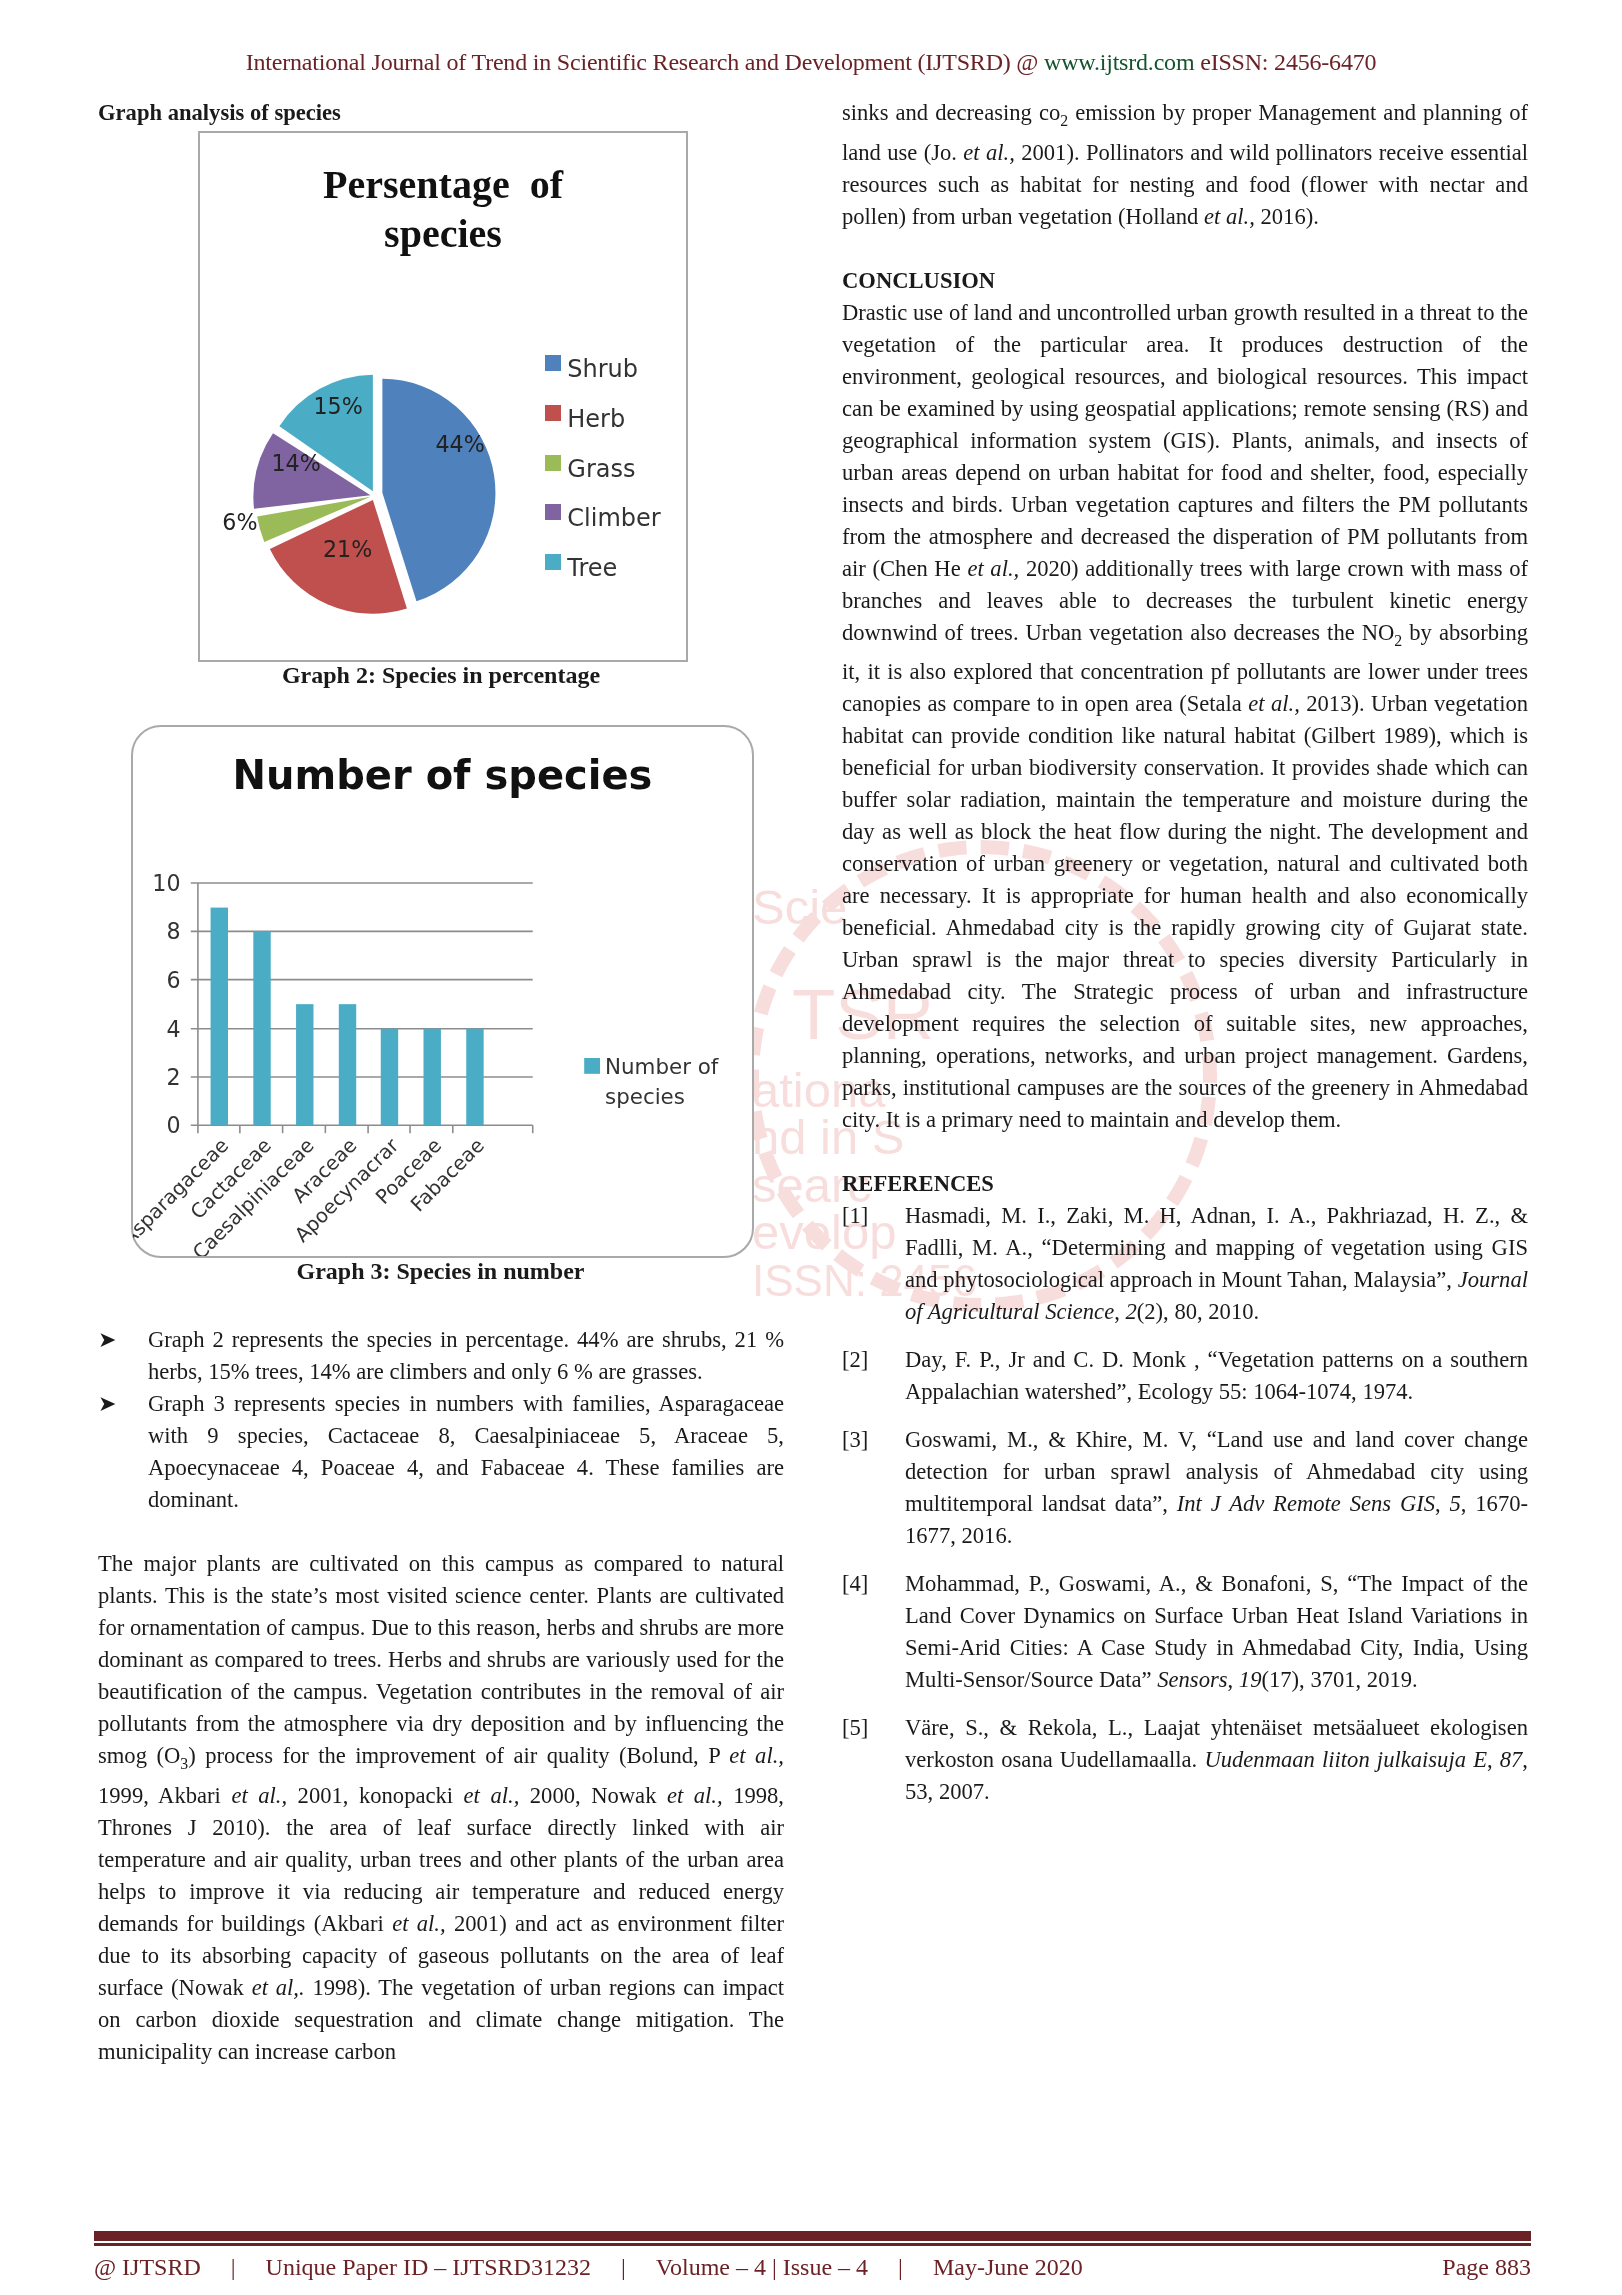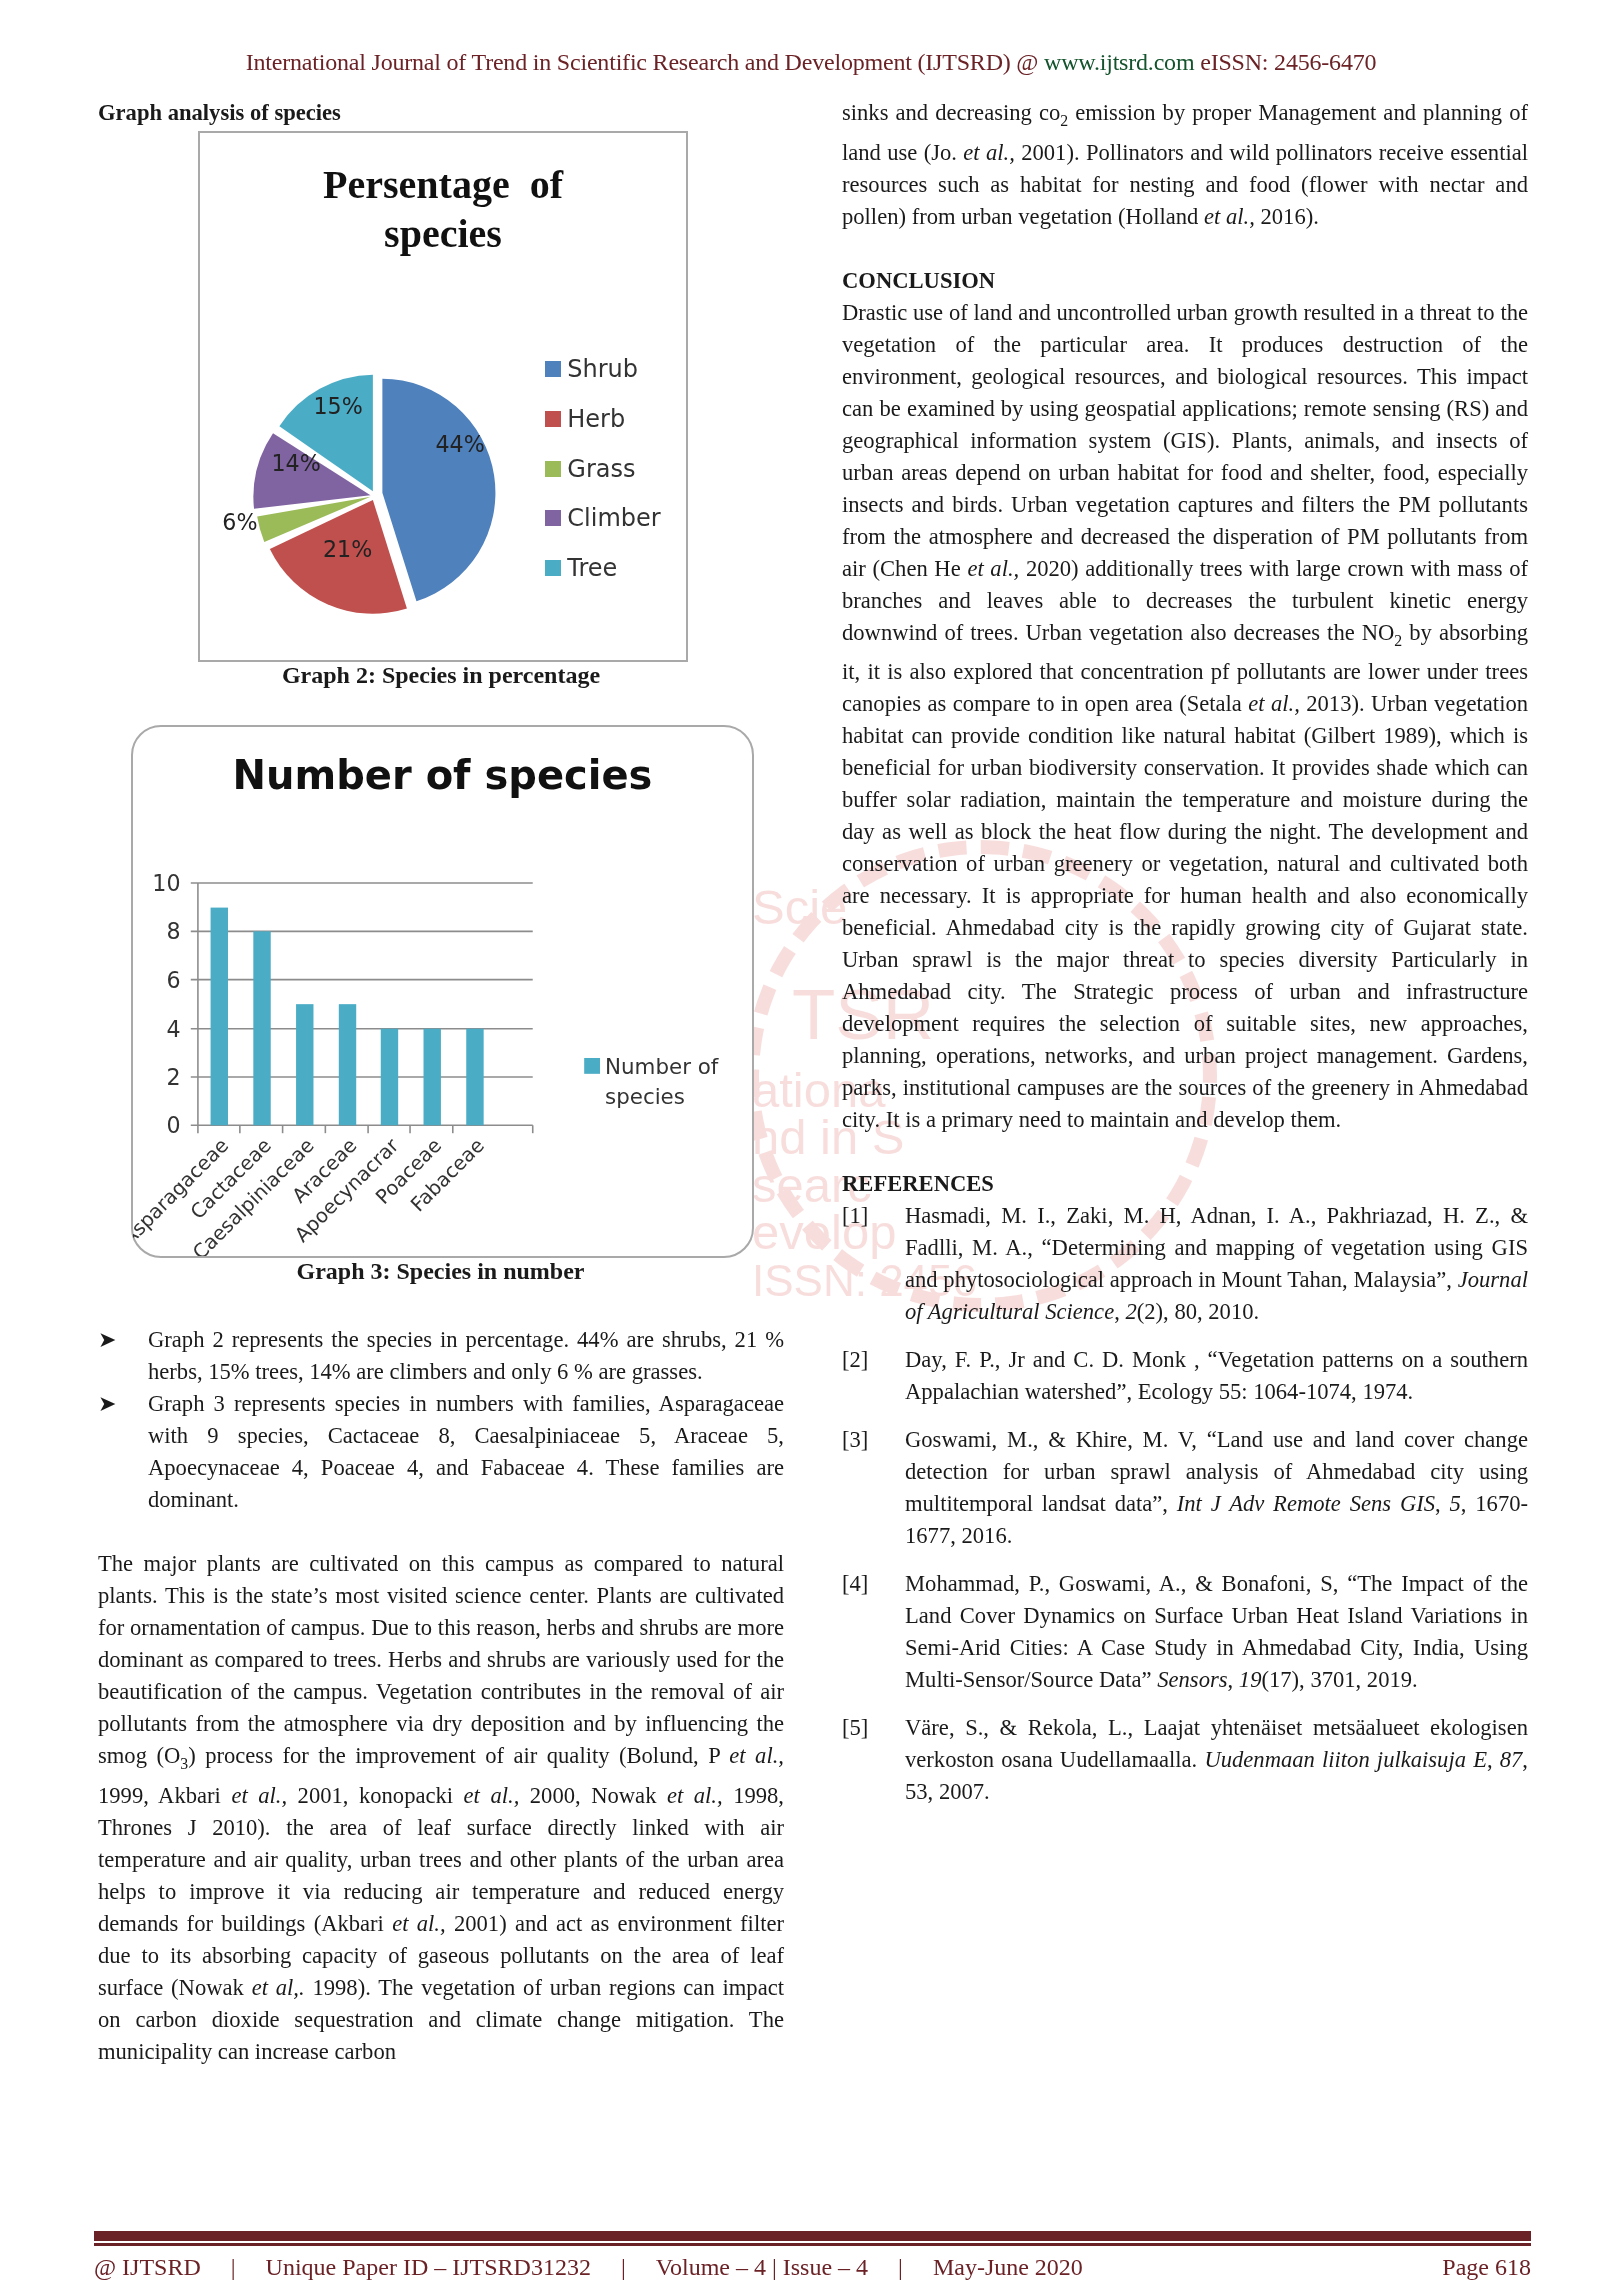--- a/index.html
+++ b/index.html
@@ -40,21 +40,21 @@
   }
   .pie-box { left: 198px; top: 131px; width: 486px; height: 527px; }
   .pie-title {
     position: absolute; left: 0; top: 27px; width: 100%; text-align: center;
     font-size: 40px; font-weight: bold; line-height: 49px; color: #111; font-family: Liberation Serif, serif;
   }
   .caption {
     position: absolute; font-weight: bold; font-size: 24px; text-align: center;
     font-family: "Liberation Serif", serif;
   }
-  .legend-item { position: absolute; display: flex; align-items: center; font-size: 24px; color: #333; }
+  .legend-item { position: absolute; display: flex; align-items: flex-start; font-size: 24px; color: #333; }
   .legend-swatch { width: 16px; height: 16px; margin-right: 6.3px; }
   .bar-box { left: 131px; top: 725px; width: 619px; height: 529px; border-radius: 30px; }
   .bar-title {
     position: absolute; left: 0; top: 25px; width: 100%; text-align: center;
     font-size: 40px; font-weight: bold; color: #111;
   }
 
   .bullet-list { margin: 0; padding: 0; list-style: none; }
   .bullet-list li { position: relative; padding-left: 50px; }
   .bullet-arrow { position: absolute; left: 0; top: 0; font-size: 22px; }
@@ -234,15 +234,15 @@
 <div class="footer-rule1"></div>
 <div class="footer-rule2"></div>
 <div class="footer">
   <span>@ IJTSRD</span>
   <span class="sep">|</span>
   <span>Unique Paper ID – IJTSRD31232</span>
   <span class="sep">|</span>
   <span>Volume – 4 | Issue – 4</span>
   <span class="sep">|</span>
   <span>May-June 2020</span>
-  <span class="page">Page 618</span>
+  <span class="page">Page 883</span>
 </div>
 
 
 </body></html>

